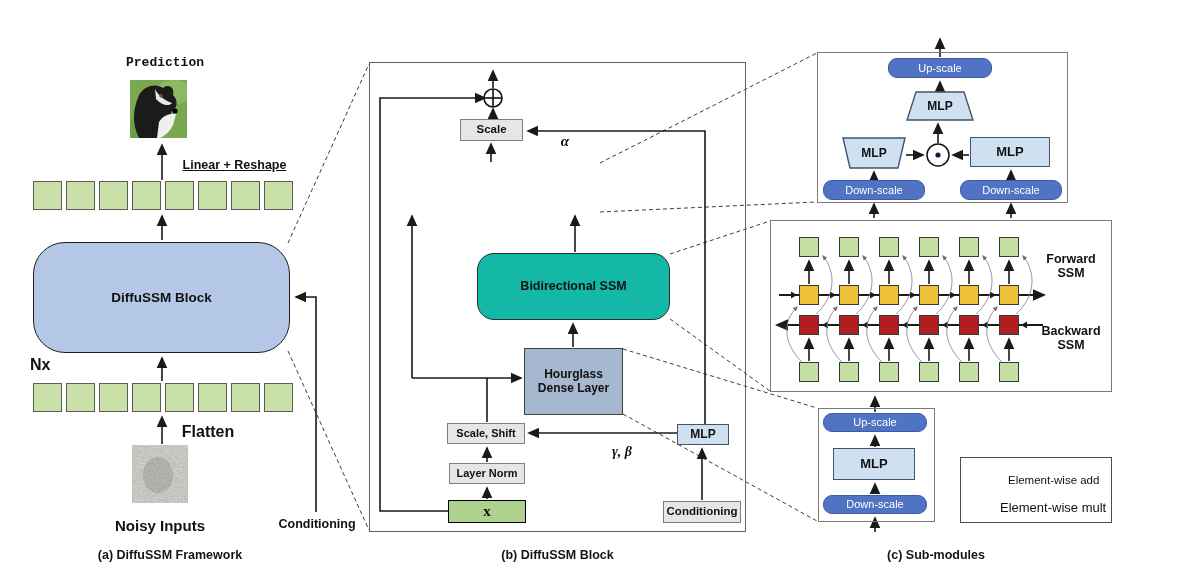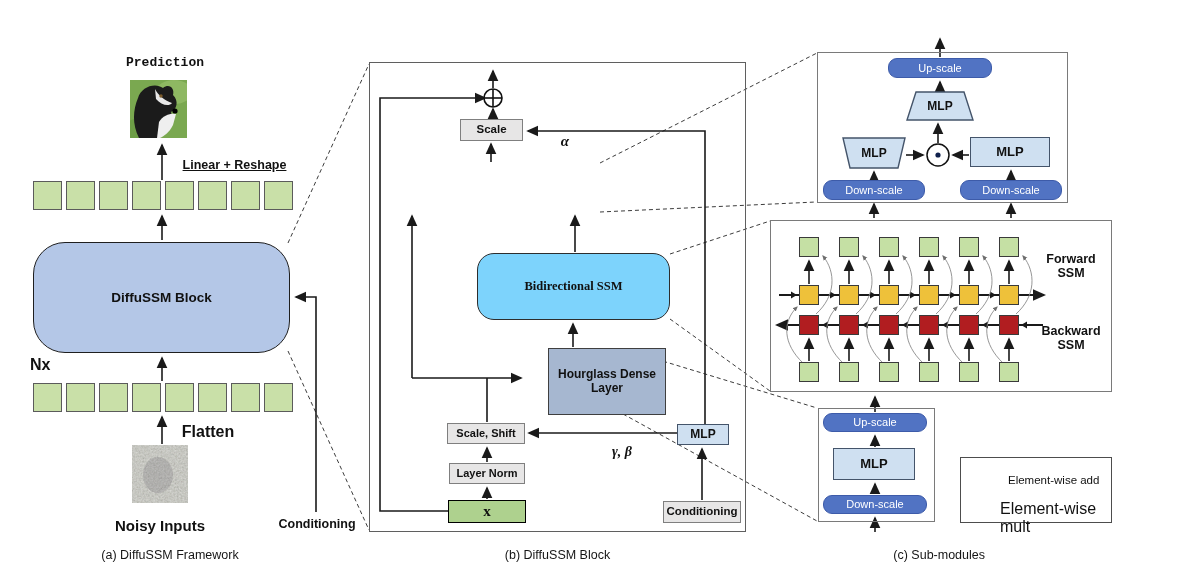--- a/index.html
+++ b/index.html
@@ -3,21 +3,21 @@
 <meta charset="utf-8">
 <style>
   html,body{margin:0;padding:0;background:#ffffff;}
   #figure{position:relative;width:1187px;height:575px;background:#fff;overflow:hidden;
           font-family:"Liberation Sans", sans-serif;color:#111;}
   #overlay{position:absolute;left:0;top:0;width:1187px;height:575px;pointer-events:none;}
   .abs{position:absolute;box-sizing:border-box;}
   .box{position:absolute;box-sizing:border-box;display:flex;align-items:center;justify-content:center;
        text-align:center;font-weight:bold;line-height:1.15;}
   .lbl{position:absolute;box-sizing:border-box;text-align:center;font-weight:bold;}
-  .cap{position:absolute;font-weight:normal;font-size:12.5px;color:#151515;text-align:center;}
+  .cap{position:absolute;font-weight:bold;font-size:12.5px;color:#151515;text-align:center;}
   .panel{position:absolute;box-sizing:border-box;border:1.4px solid #6a6a6a;background:transparent;}
   .gray{background:#e7e6e6;border:1.3px solid #7f7f7f;font-size:11.5px;}
   .tokrow{position:absolute;display:flex;gap:4px;}
   .tok{width:29px;height:29px;background:#c9e0a8;border:1.6px solid #5b5b5b;box-sizing:border-box;}
   .ssmrow{position:absolute;display:flex;gap:20px;left:799px;}
   .sq{width:20px;height:20px;border:1.4px solid #3a3a3a;box-sizing:border-box;}
   .sq.g{background:#c5e0a4;}
   .sq.y{background:#eec13a;}
   .sq.r{background:#b11d20;}
   .scalebtn{background:#5173c3;border:1px solid #3d5ba9;border-radius:9px;color:#fff;
@@ -243,25 +243,25 @@
 
   <div class="panel" style="left:369px;top:62px;width:377px;height:470px;border-color:#5f5f5f;"></div>
 
   <div class="box gray" style="left:460px;top:119px;width:63px;height:22px;">
     <span>Scale</span>
   </div>
 
   <div class="lbl serif" style="left:550px;top:133px;width:30px;font-size:15px;font-style:italic;">α</div>
 
 
-  <div class="box" style="left:477px;top:253px;width:193px;height:67px;background:#7dd3fc;border:1.6px solid #2d2d2d;border-radius:17px;font-size:12.5px;font-family:Liberation Serif, serif;">
+  <div class="box" style="left:477px;top:253px;width:193px;height:67px;background:#14b8a6;border:1.6px solid #2d2d2d;border-radius:17px;font-size:12.5px;">
     <span>Bidirectional SSM</span>
   </div>
 
-  <div class="box" style="left:524px;top:348px;width:118px;height:67px;background:#a6b7d0;border:1.5px solid #3f3f3f;font-size:12px;padding:0 8px;margin-left:24px;">
+  <div class="box" style="left:524px;top:348px;width:99px;height:67px;background:#a6b7d0;border:1.5px solid #3f3f3f;font-size:12px;padding:0 8px;">
     <span>Hourglass Dense Layer</span>
   </div>
 
   <div class="box gray" style="left:447px;top:423px;width:78px;height:21px;font-size:11px;">
     <span>Scale, Shift</span>
   </div>
 
   <div class="box gray" style="left:449px;top:463px;width:76px;height:21px;font-size:11px;">
     <span>Layer Norm</span>
   </div>
@@ -348,17 +348,17 @@
   </div>
   <div class="box mlpblue" style="left:833px;top:448px;width:82px;height:32px;font-size:13px;">
     <span>MLP</span>
   </div>
   <div class="box scalebtn" style="left:823px;top:495px;width:104px;height:19px;">
     <span>Down-scale</span>
   </div>
 
   <div class="panel" style="left:960px;top:457px;width:152px;height:66px;border-color:#4d4d4d;background:#fff;"></div>
   <div class="abs" style="left:1008px;top:474px;width:110px;font-size:11.5px;font-weight:normal;">Element-wise add</div>
-  <div class="abs" style="left:1000px;top:500px;width:110px;font-size:16px;font-weight:normal;">Element-wise mult</div>
+  <div class="abs" style="left:1000px;top:500px;width:110px;font-size:13px;font-weight:normal;">Element-wise mult</div>
 
   <div class="cap" style="left:855px;top:548px;width:130px;text-align:right;">(c) Sub-modules</div>
 
 </div>
 
 </body></html>

